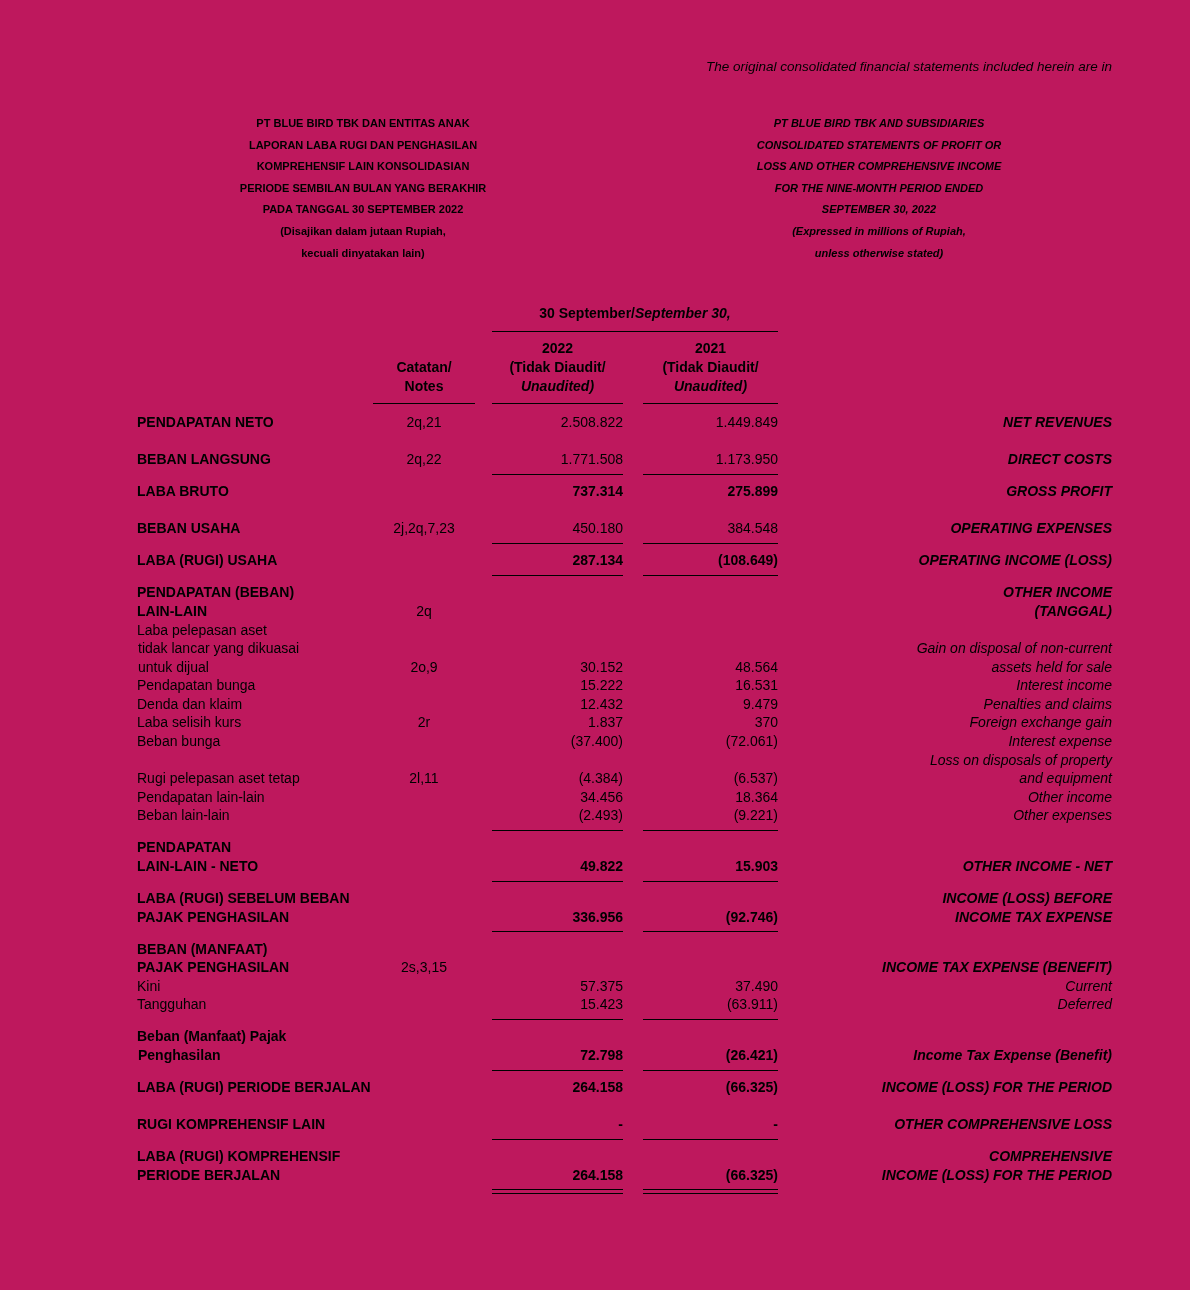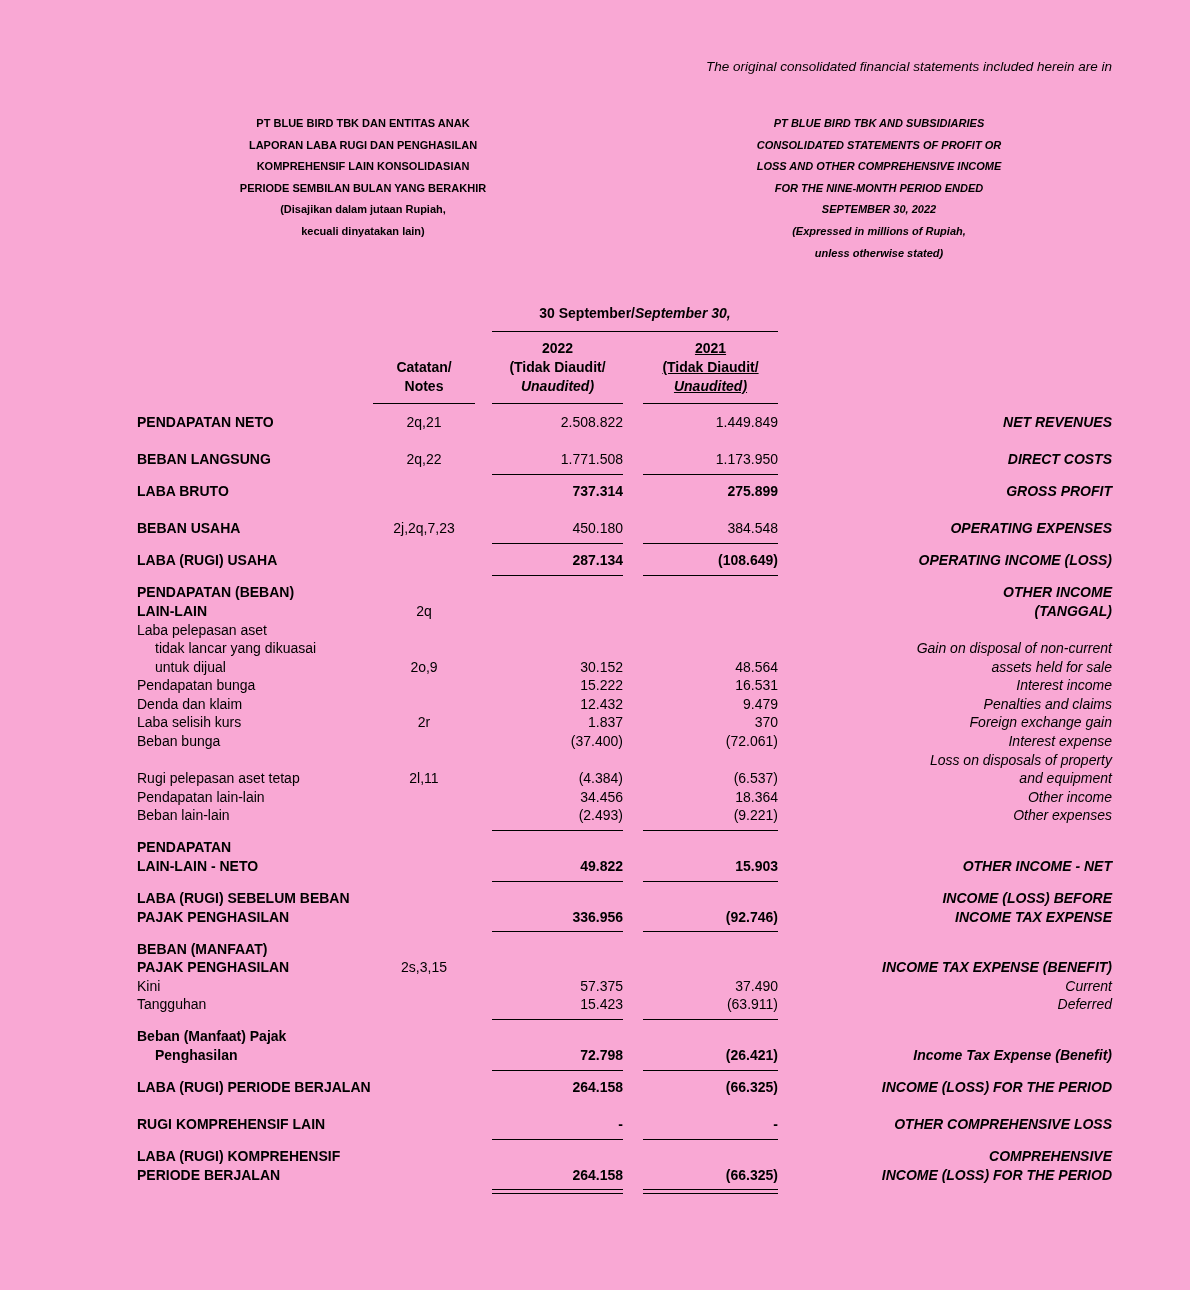--- a/index.html
+++ b/index.html
@@ -1,19 +1,19 @@
 <!DOCTYPE html>
 <html><head>
 <meta charset="utf-8">
 <style>
   html,body{margin:0;padding:0;background:#fff;}
   .page{
     position:relative;
     width:1190px;height:1290px;
-    background:#f9a8d4;
+    background:#be185d;
     color:#000;
     font-family:"Liberation Sans", sans-serif;
     font-size:14px;
     overflow:hidden;
   }
   .b{font-weight:700;}
   .bi{font-weight:700;font-style:italic;}
 
   
   .lang-note{
@@ -28,32 +28,32 @@
   .title-en{left:645px;width:468px;font-style:italic;}
 
   
   .thead{position:absolute;top:300px;left:0;width:1190px;height:114px;}
   .period{position:absolute;top:5px;left:492px;width:286px;text-align:center;font-weight:700;white-space:nowrap;}
   .rule{position:absolute;border-top:1.5px solid #000;}
   .period-rule{top:31px;left:492px;width:286px;}
   .colhead{position:absolute;top:39px;text-align:center;font-weight:700;line-height:19px;}
   .colhead .yi{font-style:italic;}
   .col22pos{left:492px;width:131px;}
-  .col21pos{left:643px;width:135px;text-decoration:underline;}
+  .col21pos{left:643px;width:135px;}
   .noteshead{position:absolute;top:58px;left:373px;width:102px;text-align:center;font-weight:700;line-height:19px;}
   .under-notes{top:103px;left:373px;width:102px;}
   .under-22{top:103px;left:492px;width:131px;}
   .under-21{top:103px;left:643px;width:135px;}
 
   
   #rows{position:absolute;top:414px;left:0;width:1190px;}
   .row{position:relative;height:18.6px;}
   .row.gap{margin-top:18.6px;}
   .cid{position:absolute;left:137px;top:0;white-space:nowrap;}
-  .cid.ind{left:155px;}
+  .cid.ind{left:138px;}
   .cnote{position:absolute;left:373px;top:0;width:102px;text-align:center;}
   .c22{position:absolute;left:492px;top:0;width:131px;text-align:right;}
   .c21{position:absolute;left:643px;top:0;width:135px;text-align:right;}
   .cen{position:absolute;left:738px;top:0;width:374px;text-align:right;font-style:italic;white-space:nowrap;}
   .rulerow{position:relative;height:13.4px;}
   .rl{position:absolute;top:4px;border-top:1.5px solid #000;}
   .rl.r22{left:492px;width:131px;}
   .rl.r21{left:643px;width:135px;}
   .rl.dbl{border-bottom:1.5px solid #000;height:3px;}
 </style>
@@ -64,20 +64,21 @@
 
   <div class="lang-note">
     <div>The original consolidated financial statements included herein are in</div>
   </div>
 
   <div class="title title-id">
     <div>PT BLUE BIRD TBK DAN ENTITAS ANAK</div>
     <div>LAPORAN LABA RUGI DAN PENGHASILAN</div>
     <div>KOMPREHENSIF LAIN KONSOLIDASIAN</div>
     <div>PERIODE SEMBILAN BULAN YANG BERAKHIR</div>
+    <div>PADA TANGGAL 30 SEPTEMBER 2022</div>
     <div>(Disajikan dalam jutaan Rupiah,</div>
     <div>kecuali dinyatakan lain)</div>
   </div>
 
   <div class="title title-en">
     <div>PT BLUE BIRD TBK AND SUBSIDIARIES</div>
     <div>CONSOLIDATED STATEMENTS OF PROFIT OR</div>
     <div>LOSS AND OTHER COMPREHENSIVE INCOME</div>
     <div>FOR THE NINE-MONTH PERIOD ENDED</div>
     <div>SEPTEMBER 30, 2022</div>

